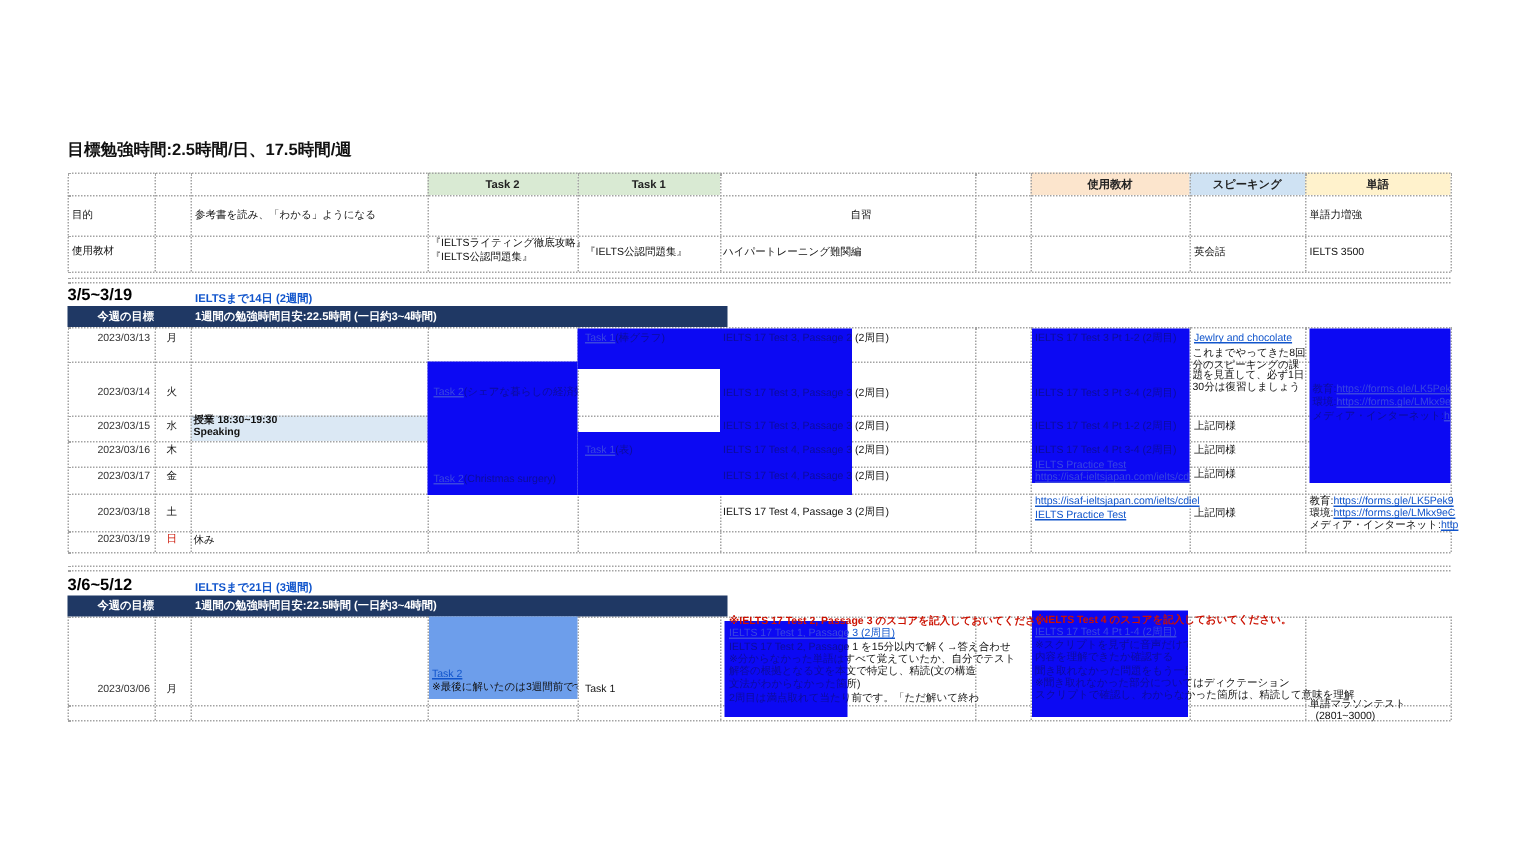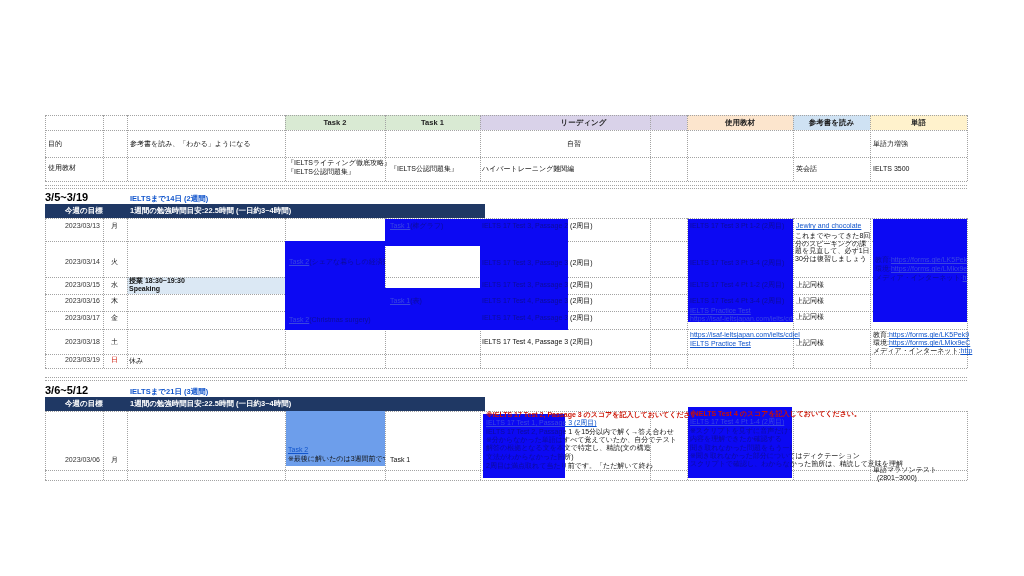--- a/index.html
+++ b/index.html
@@ -24,26 +24,26 @@
   .navy .t{color:#fff;z-index:4;}
   .hlrow{position:absolute;background:#dbe8f4;z-index:0;}
   .rng{position:absolute;font-size:11px;font-weight:bold;color:#000;white-space:nowrap;z-index:4;}
   .cd{position:absolute;font-size:7.5px;font-weight:bold;color:#1155cc;white-space:nowrap;z-index:4;}
 </style>
 </head>
 <body>
 
 <div id="sheet">
 
+  <div class="t b" style="left:45px;top:94px;font-size:11px;">目標勉強時間:2.5時間/日、17.5時間/週</div>
 
   <div class="hdr" style="left:285px;top:115px;width:100px;background:#d9ead3;">Task 2</div>
   <div class="hdr" style="left:385px;top:115px;width:95px;background:#d9ead3;">Task 1</div>
-  <div class="hdr" style="left:480px;top:115px;width:207px;background:#d9d2e9;">リーディング</div>
   <div class="hdr" style="left:687px;top:115px;width:106px;background:#fce5cd;">使用教材</div>
-  <div class="hdr" style="left:793px;top:115px;width:77px;background:#cfe2f3;">参考書を読み</div>
+  <div class="hdr" style="left:793px;top:115px;width:77px;background:#cfe2f3;">スピーキング</div>
   <div class="hdr" style="left:870px;top:115px;width:97px;background:#fff2cc;">単語</div>
 
   <div class="t" style="left:48px;top:140px;">目的</div>
   <div class="t" style="left:130px;top:140px;">参考書を読み、「わかる」ようになる</div>
   <div class="t" style="left:567px;top:140px;">自習</div>
   <div class="t" style="left:873px;top:140px;">単語力増強</div>
 
   <div class="t" style="left:48px;top:164px;">使用教材</div>
   <div class="t" style="left:287px;top:159px;">『IELTSライティング徹底攻略』</div>
   <div class="t" style="left:287px;top:168px;">『IELTS公認問題集』</div>

